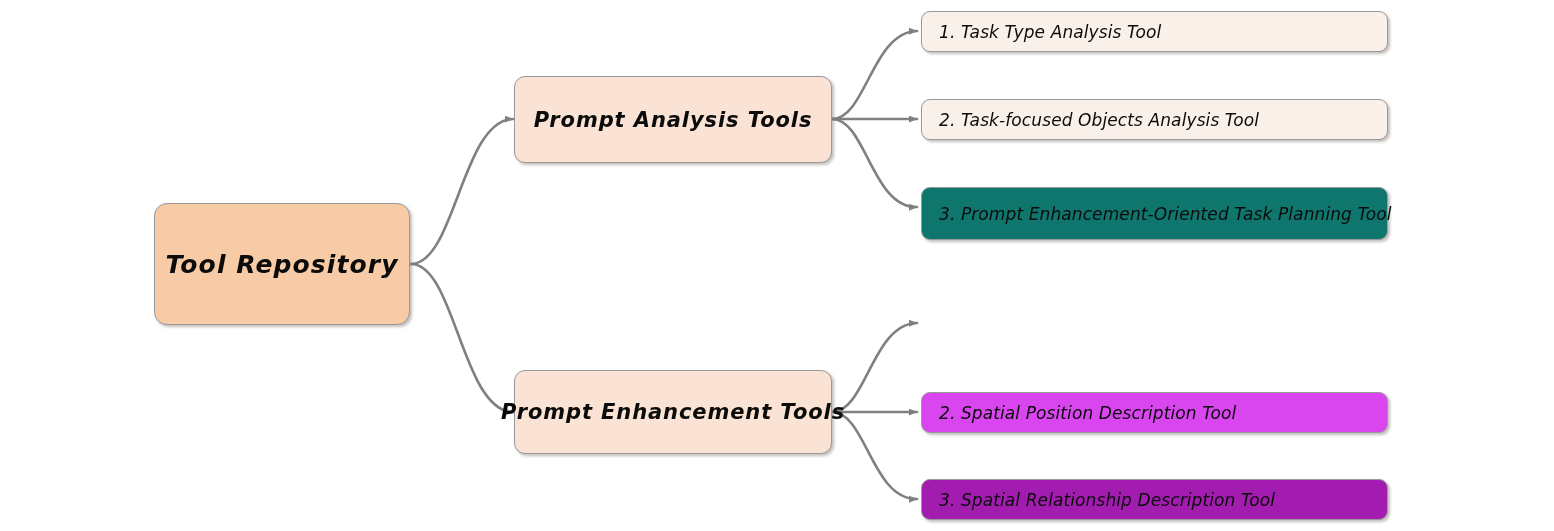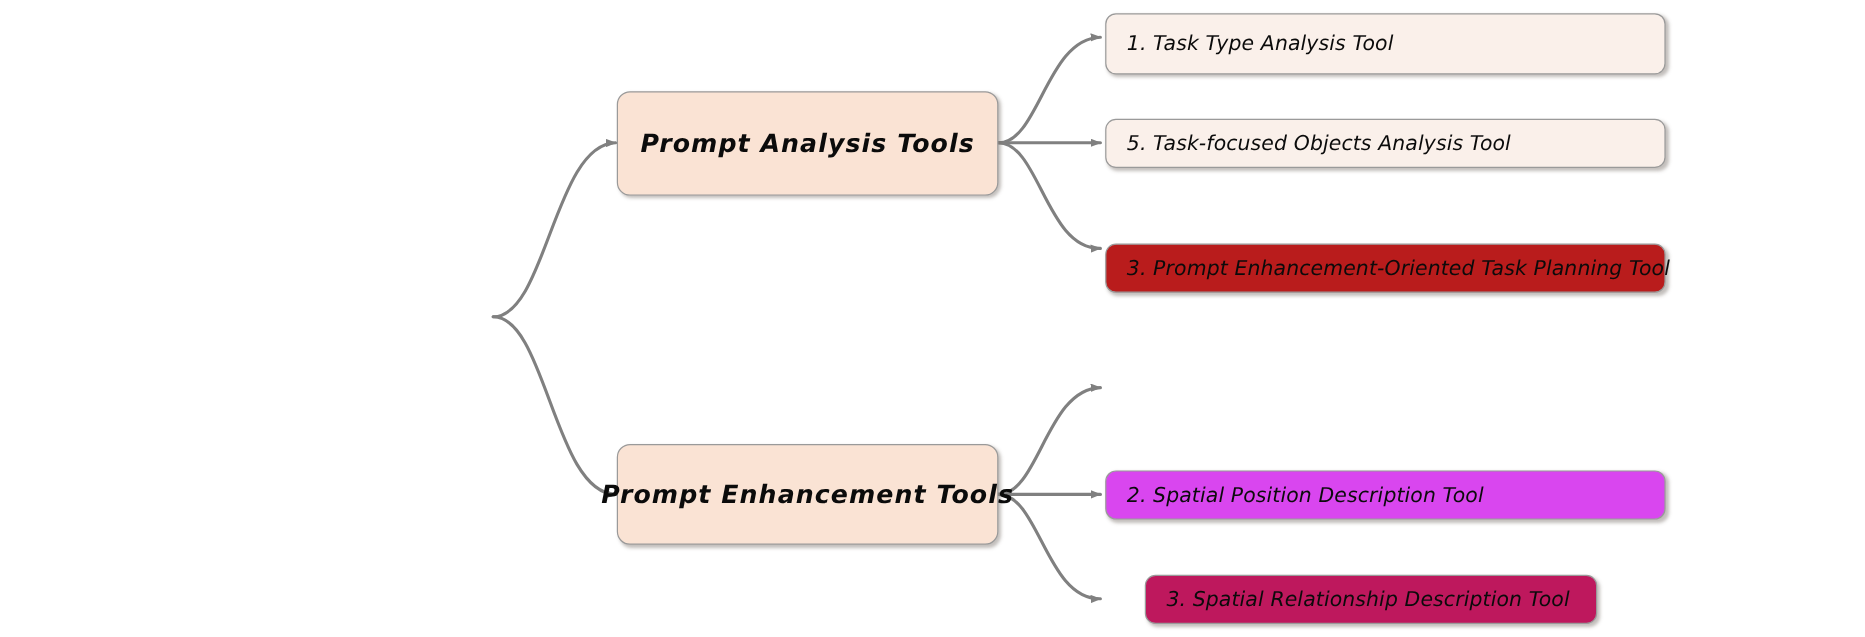--- a/index.html
+++ b/index.html
@@ -91,43 +91,46 @@
       <path d="M832,119 C866,119 872,32 917,31"></path>
       <path d="M832,119 L917,119"></path>
       <path d="M832,119 C866,119 872,208 917,207"></path>
 
       <path d="M832,412 C866,412 872,324 917,323"></path>
       <path d="M832,412 L917,412"></path>
       <path d="M832,412 C866,412 872,500 917,499"></path>
     </g>
   </svg>
 
+  <div class="node node-root" style="left:154px; top:203px; width:256px; height:122px; background:#f8cba7;">
+    <span class="node-label">Tool Repository</span>
+  </div>
 
   <div class="node node-branch" style="left:514px; top:76px; width:318px; height:87px; background:#fae3d4;">
     <span class="node-label">Prompt Analysis Tools</span>
   </div>
 
   <div class="node node-branch" style="left:514px; top:370px; width:318px; height:84px; background:#fae3d4;align-items:center;">
     <span class="node-label">Prompt Enhancement Tools</span>
   </div>
 
-  <div class="node node-leaf" style="left:921px; top:11px; width:467px; height:51px; background:#faf0ea;">
+  <div class="node node-leaf" style="left:921px; top:11px; width:467px; height:41px; background:#faf0ea;">
     <span class="node-label">1. Task Type Analysis Tool</span>
   </div>
 
   <div class="node node-leaf" style="left:921px; top:99px; width:467px; height:41px; background:#faf0ea;">
-    <span class="node-label">5. Task-focused Objects Analysis Tool</span>
+    <span class="node-label">2. Task-focused Objects Analysis Tool</span>
   </div>
 
-  <div class="node node-leaf" style="left:921px; top:203px; width:467px; height:41px; background:#b91c1c;">
+  <div class="node node-leaf" style="left:921px; top:187px; width:467px; height:53px; background:#0f766e;">
     <span class="node-label">3. Prompt Enhancement-Oriented Task Planning Tool</span>
   </div>
 
 
   <div class="node node-leaf" style="left:921px; top:392px; width:467px; height:41px; background:#d946ef;">
     <span class="node-label">2. Spatial Position Description Tool</span>
   </div>
 
-  <div class="node node-leaf" style="left:921px; top:479px; width:377px; height:41px; background:#be185d;margin-left:33px;">
+  <div class="node node-leaf" style="left:921px; top:479px; width:467px; height:41px; background:#a21caf;">
     <span class="node-label">3. Spatial Relationship Description Tool</span>
   </div>
 
 </div>
 
 </body></html>

